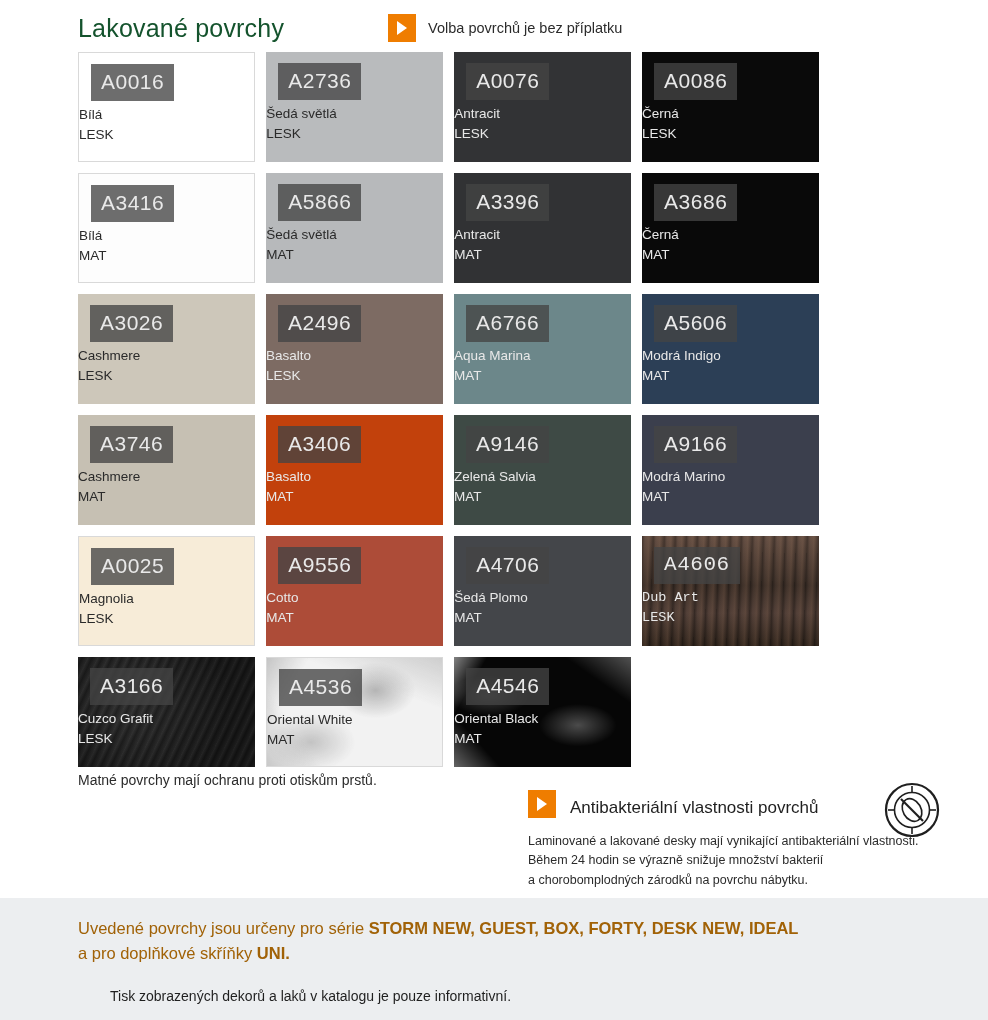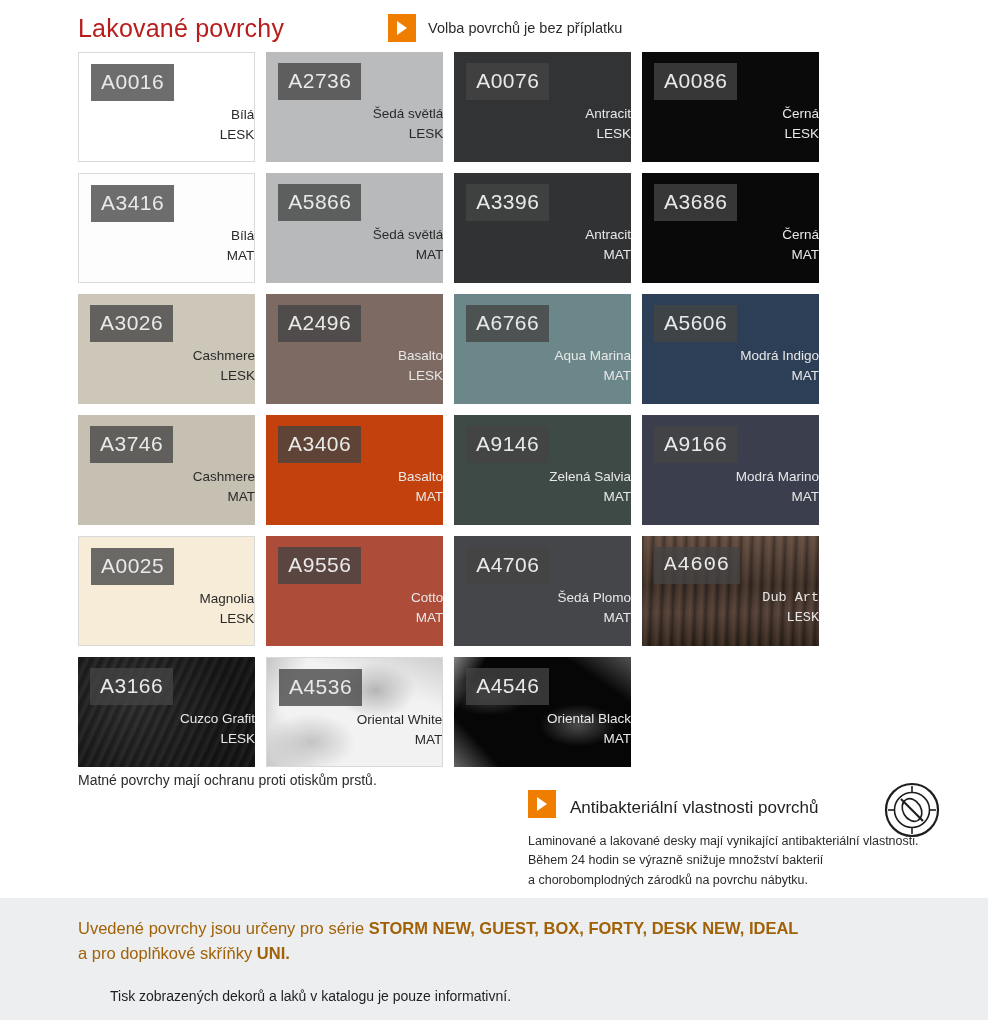--- a/index.html
+++ b/index.html
@@ -19,21 +19,21 @@
   
   .header {
     position: absolute;
     left: 78px; top: 8px;
     width: 860px; height: 40px;
     display: flex; align-items: center;
   }
   .title {
     font-size: 25px;
     font-weight: 400;
-    color: #b91c1c;
+    color: #14532d;
     letter-spacing: .2px;
     white-space: nowrap;
   }
   .note-flag {
     display: flex; align-items: center;
     margin-left: 104px;
   }
   .flag-icon {
     width: 28px; height: 28px;
     background: #ef7d00;
@@ -72,21 +72,21 @@
     background: rgba(68,68,68,.78);
     color: #e9e9e9;
     font-size: 21px;
     line-height: 1;
     padding: 7px 10px 9px 10px;
     letter-spacing: .5px;
   }
   .labels {
     position: absolute;
     left: 0; right: 0; top: 52px;
-    text-align: right;
+    text-align: left;
     line-height: 1.45;
   }
   .lname { font-size: 13.5px; display: block; }
   .lfin  { font-size: 13.5px; display: block; }
 
   
   .light .lname, .light .lfin { color: #e8e8e8; }
   .dark  .lname, .dark  .lfin { color: #2a2a2a; }
 
   .bordered { border: 1px solid #d9d9d9; }

